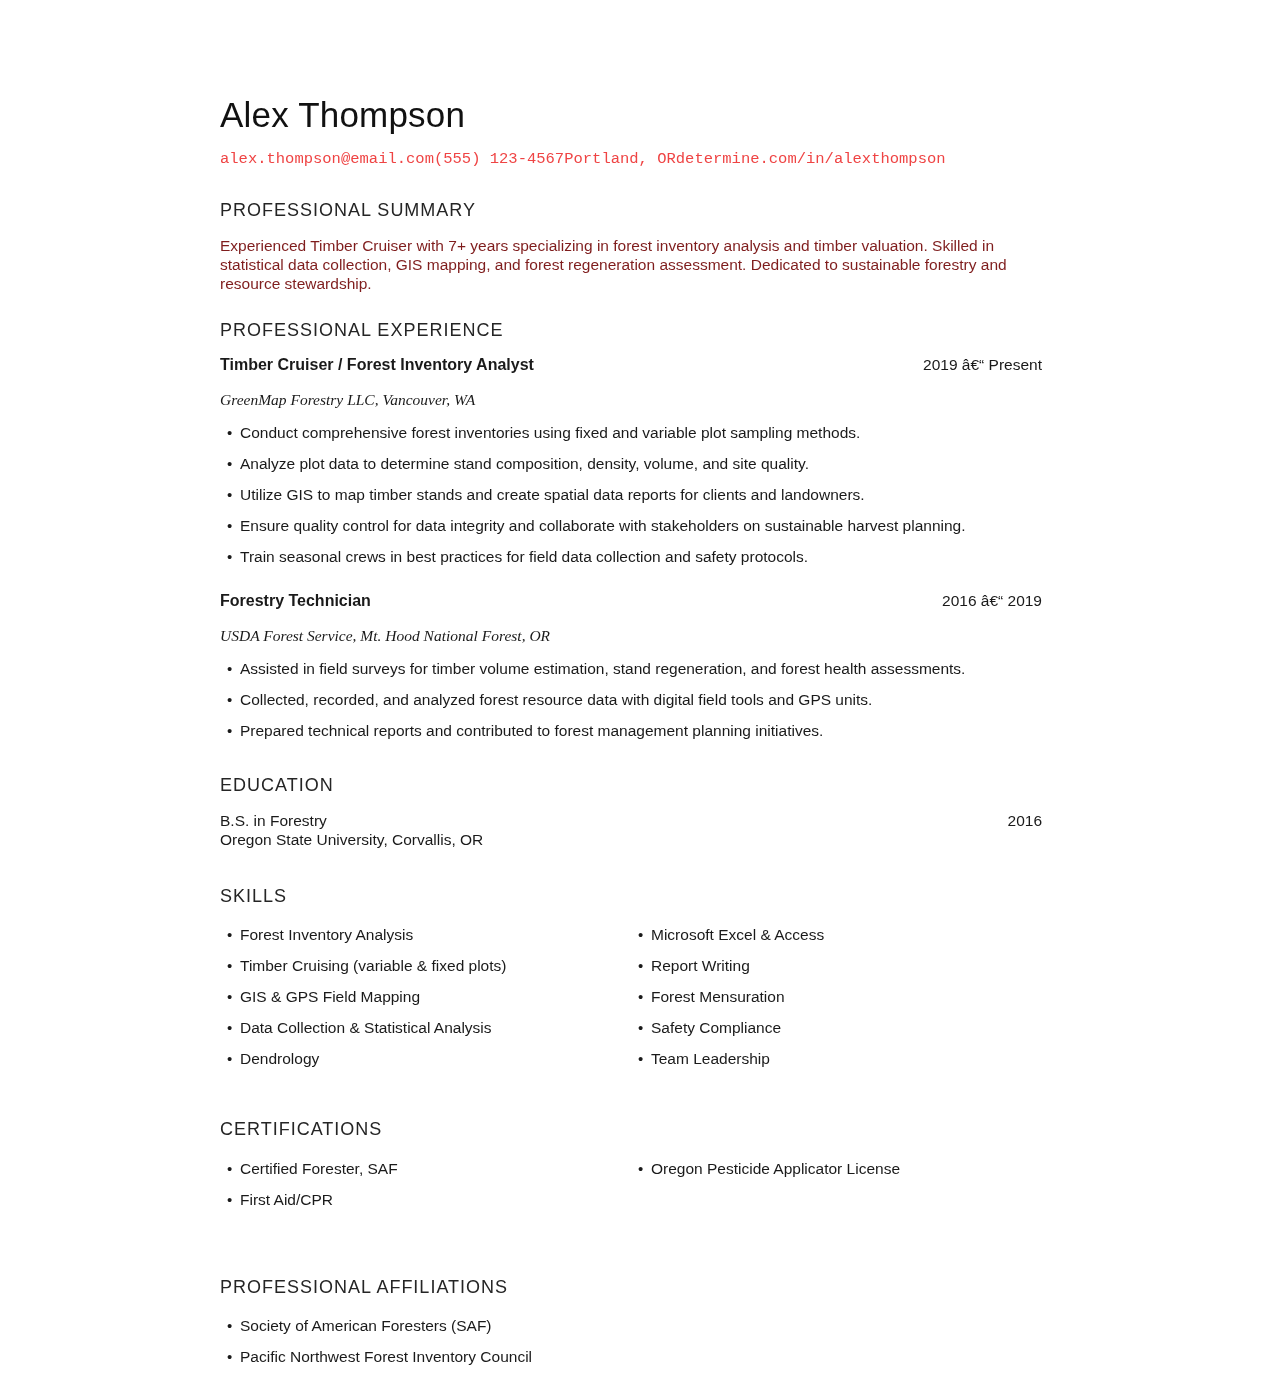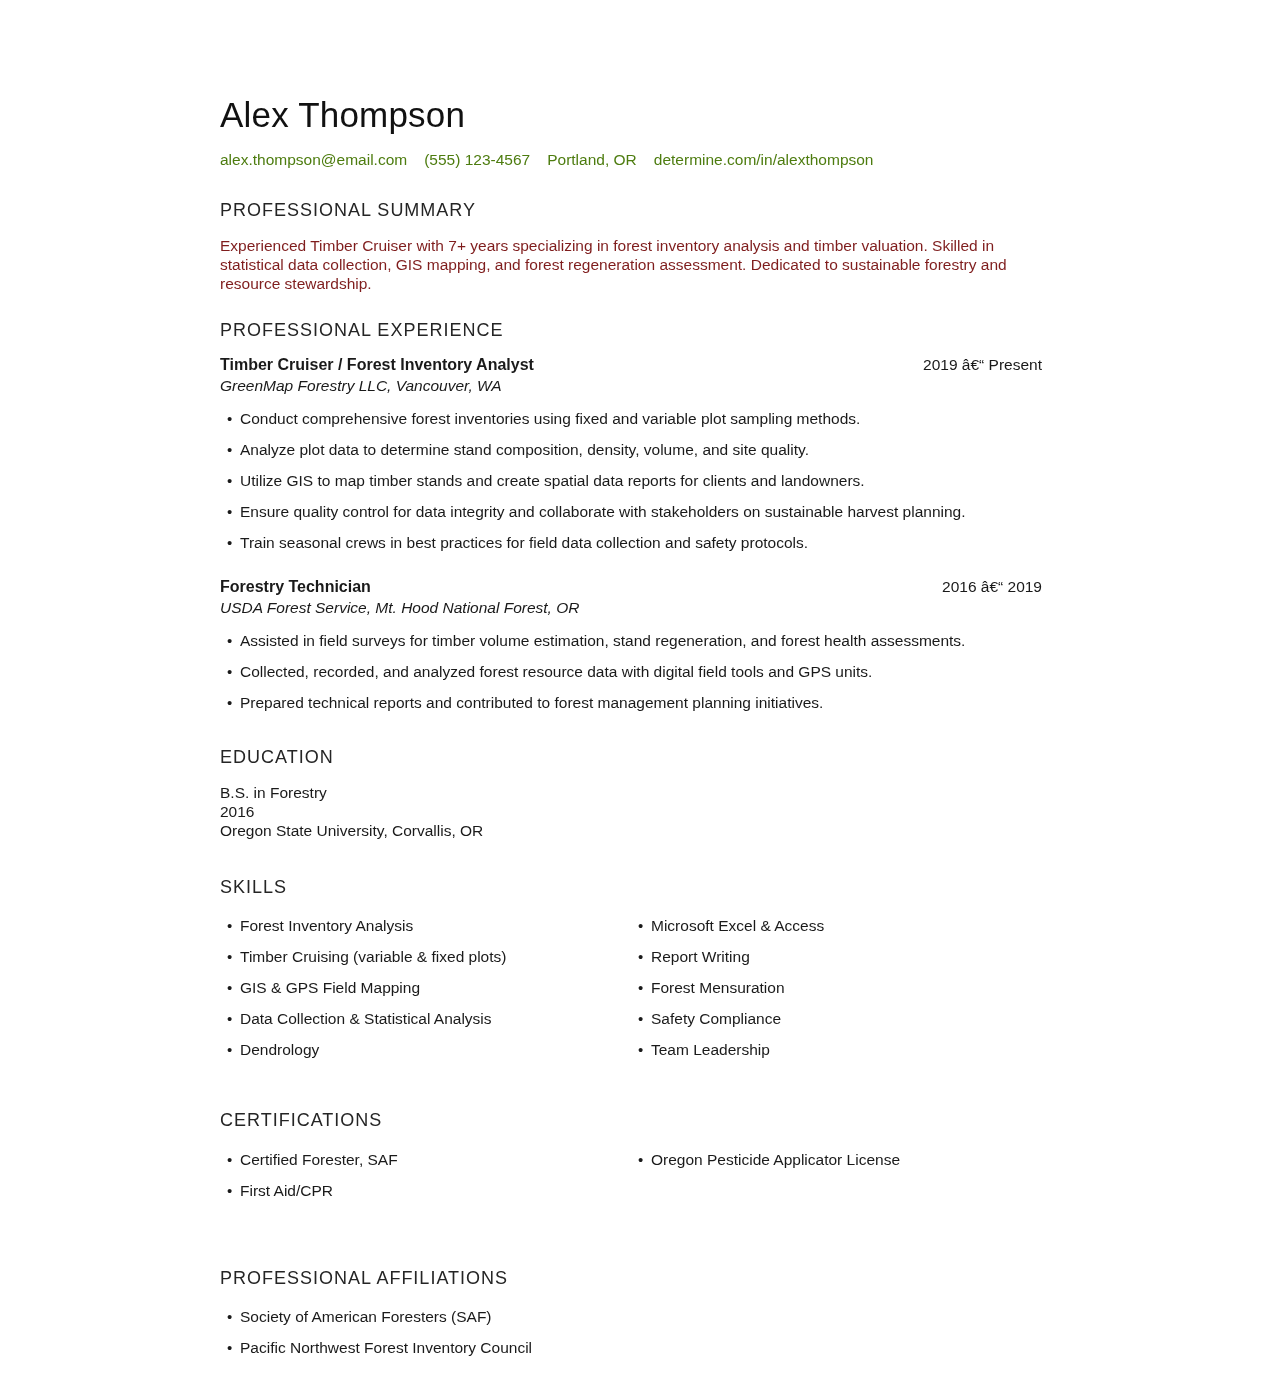--- a/index.html
+++ b/index.html
@@ -14,22 +14,22 @@
     width:1263px; height:1383px;
     padding:95px 221px 40px 220px;
     background:#ffffff;
     overflow:hidden;
   }
   .name {
     font-size:35px; font-weight:400; color:#111111;
     margin:0 0 15px 0; line-height:1.15; letter-spacing:0.2px;
   }
   .contact-line {
-    display:flex; gap:17px;
-    font-size:15.5px; line-height:19px; color:#4d7c0f;
+    display:flex; 
+    font-size:15.5px; line-height:19px; color:#ef4444;font-family:Liberation Mono, monospace;
   }
   .section-heading {
     font-size:18px; font-weight:400; letter-spacing:1px;
     color:#252525; line-height:21px;
   }
   .h2-summary { margin:31px 0 15px 0; }
   .h2-exp     { margin:27px 0 14px 0; }
   .h2-edu     { margin:35px 0 15px 0; }
   .h2-skills  { margin:37px 0 18px 0; }
   .h2-certs   { margin:39px 0 19px 0; }
@@ -38,35 +38,35 @@
     margin:0; font-size:15.5px; line-height:19px; color:#7f1d1d;
   }
   .job { margin-top:0; }
   .job + .job { margin-top:25px; }
   .job-header {
     display:flex; justify-content:space-between; align-items:baseline;gap:8px;
   }
   .job-title { font-weight:700; font-size:16px; line-height:19px; }
   .job-dates { font-size:15.5px; line-height:19px; white-space:nowrap; }
   .job-company {
-    font-style:italic; font-size:15.5px; line-height:19px; margin-top:2px;
+    font-style:italic; font-size:15.5px; line-height:19px; margin-top:16px;font-family:Liberation Serif, serif;
   }
   ul.bullets {
     list-style:none; margin:14px 0 0 0; padding:0;
     font-size:15.5px; line-height:19px;
   }
   ul.bullets li { position:relative; padding-left:20px; margin-bottom:12px; }
   ul.bullets li::before {
     content:"\2022";
     position:absolute; left:7px; top:0;
     font-size:15px; color:#1a1a1a;
   }
   .edu-header {
     display:flex; justify-content:space-between; align-items:baseline;
-    font-size:15.5px; line-height:19px;flex-direction:column;
+    font-size:15.5px; line-height:19px;
   }
   .edu-school { font-size:15.5px; line-height:19px; }
   .two-col { display:grid; grid-template-columns:1fr 1fr; column-gap:0; }
   .two-col ul.bullets { margin-top:0; }
   .affil ul.bullets { margin-top:0; }
 </style>
 </head>
 <body>
 
 <div class="page">

